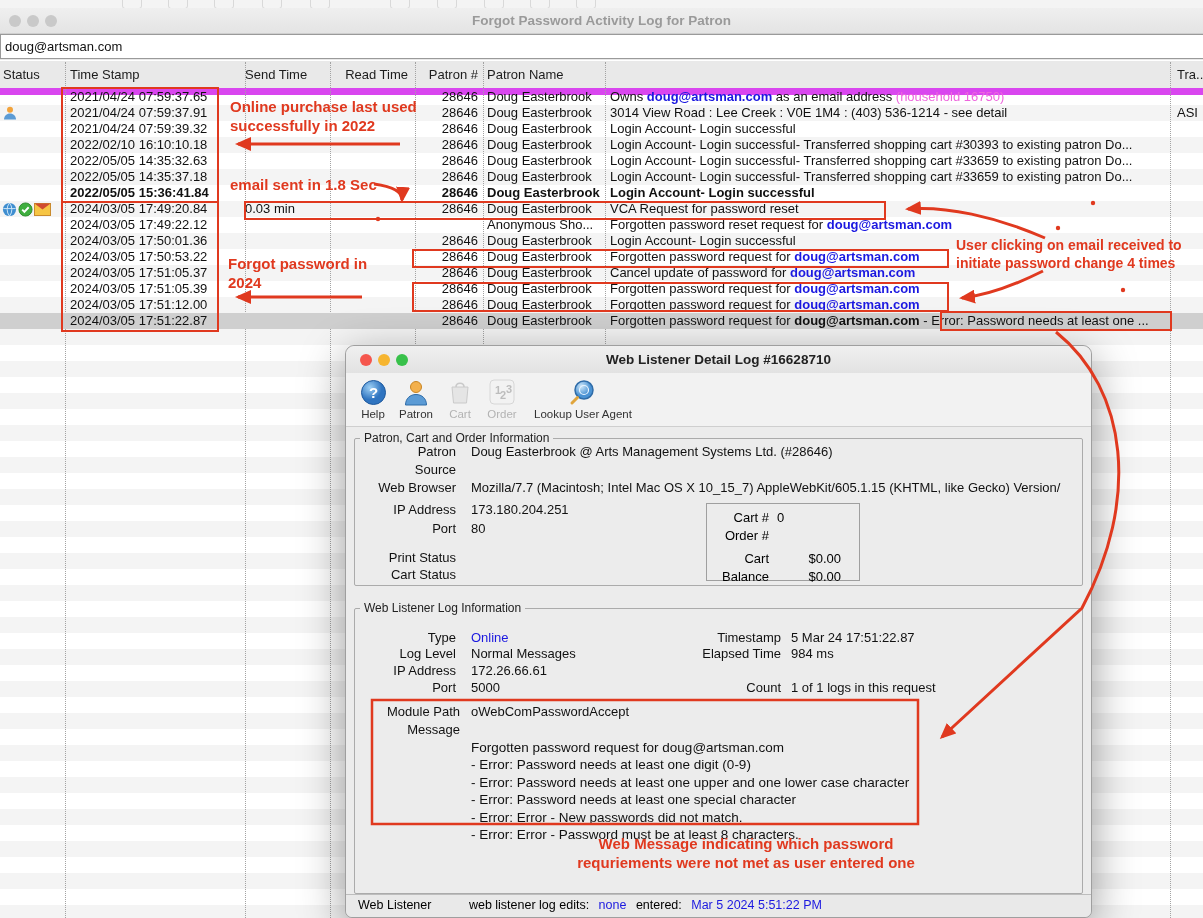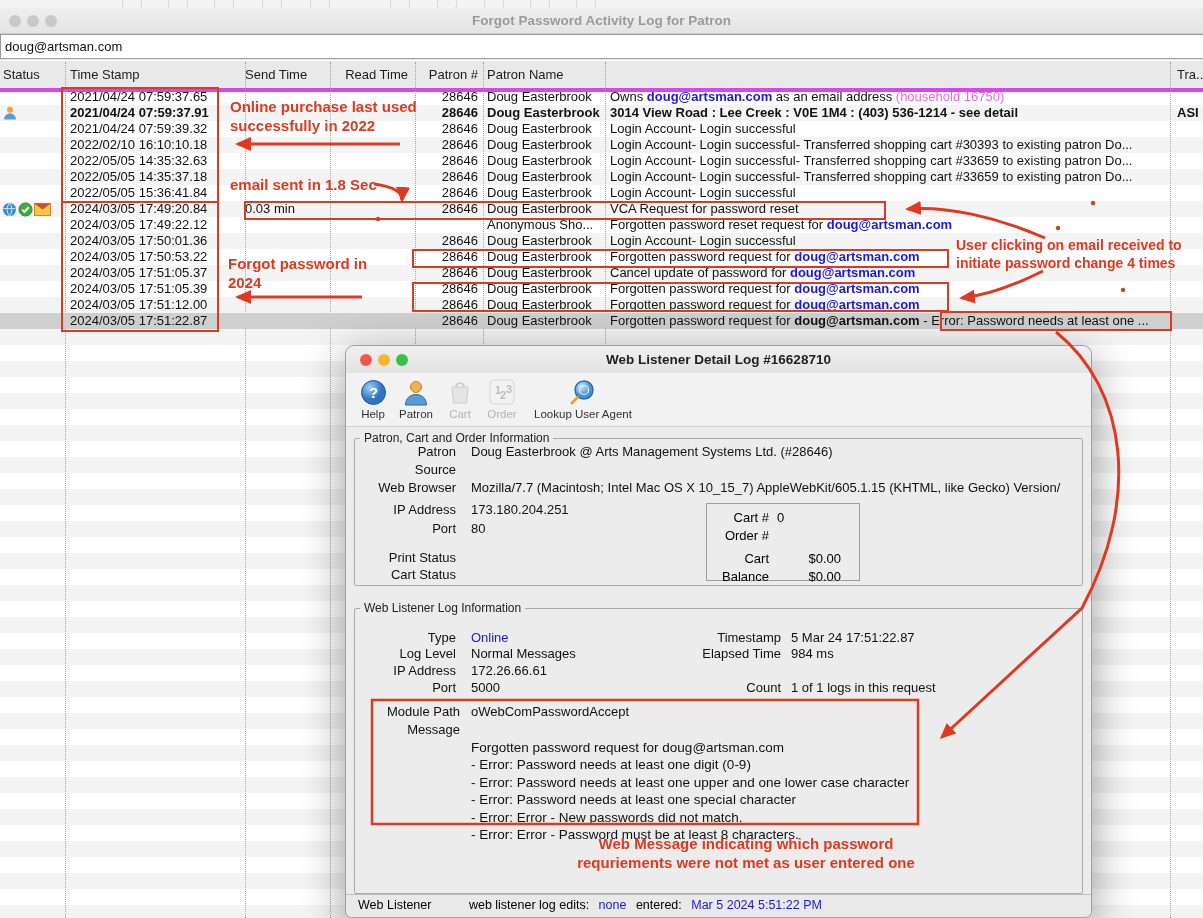--- a/index.html
+++ b/index.html
@@ -6,21 +6,21 @@
   .screen{position:relative;width:1203px;height:918px;background:#fff;overflow:hidden;margin:0 auto;}
   
   .ghost-strip{position:absolute;left:0;top:0;width:1203px;height:8px;background:#f4f4f4;z-index:3;}
   .ghost-strip .g{position:absolute;top:-6px;width:18px;height:13px;border:1.5px solid #b9b9b9;border-radius:3px;opacity:.45;}
   .titlebar{position:absolute;left:0;top:8px;width:1203px;height:25px;background:linear-gradient(#efefef,#e4e4e4);border-bottom:1px solid #cfcfcf;z-index:3;}
   .tl-dot{position:absolute;top:7px;width:12px;height:12px;border-radius:50%;background:#c9c9c9;}
   .win-title{position:absolute;left:0;right:0;top:5px;text-align:center;font-size:13.5px;font-weight:bold;color:#9a9a9a;}
   .searchwrap{position:absolute;left:0;top:34px;width:1203px;height:26px;background:#e8e8e8;z-index:3;}
   .searchwrap input{position:absolute;left:0;top:0;width:1201px;height:23px;border:1px solid #9a9a9a;font-family:"Liberation Sans",sans-serif;font-size:13px;padding:0 0 0 4px;background:#fff;color:#111;outline:none;}
   
-  .thead{position:absolute;left:0;top:61px;width:1203px;height:27px;background:#e9e9e9;border-bottom:4px solid #d946ef;z-index:2;}
+  .thead{position:absolute;left:0;top:61px;width:1203px;height:27px;background:#e9e9e9;border-bottom:7px solid #d946ef;z-index:2;}
   .thead span{position:absolute;top:6px;font-size:13px;color:#1c1c1c;white-space:nowrap;}
   .h-status{left:3px;width:58px}.h-time{left:70px;width:170px}
   .h-send{left:245px;width:78px;text-align:left}.h-read{left:332px;width:76px;text-align:right}
   .h-pno{left:413px;width:65px;text-align:right}.h-pname{left:487px;width:115px}
   .h-desc{left:610px;width:560px}.h-tra{left:1177px;width:26px}
   .tbody-bg{position:absolute;left:0;top:89px;width:1203px;bottom:0;background:repeating-linear-gradient(to bottom,#ffffff 0 16px,#f4f4f4 16px 32px);z-index:1;}
   .colsep{position:absolute;top:62px;bottom:0;width:0;border-left:1px dotted #a3a3a3;z-index:2;}
   .row{position:absolute;left:0;width:1203px;height:16px;line-height:16px;font-size:13px;color:#111;white-space:nowrap;z-index:2;}
   .row.sel{background:#cfcfcf;}
   .cell{position:absolute;top:0;height:16px;overflow:hidden;}
@@ -113,21 +113,21 @@
   <div class="colsep" style="left:605px"></div>
   <div class="colsep" style="left:1170px"></div>
 
   <div id="rows">
       <div class="row" style="top: 89px;">
         <div class="cell c-time">2021/04/24 07:59:37.65</div>
         <div class="cell c-pno">28646</div>
         <div class="cell c-pname">Doug Easterbrook</div>
         <div class="cell c-desc"><span>Owns </span><span class="seg-link">doug@artsman.com</span><span> as an email address </span><span class="seg-pink">(household 16750)</span></div>
       </div>
-      <div class="row" style="top: 105px; font-weight: bold;">
+      <div class="row" style="top: 105px;">
         <div class="cell c-icons">
           <svg width="16" height="16" viewBox="0 0 16 16">
             <circle cx="8" cy="4.8" r="3" fill="#f2a33c"></circle>
             <path d="M2 14.5c0-3.4 2.7-6 6-6s6 2.6 6 6z" fill="#5b9bd5"></path>
           </svg>
         </div>
         <div class="cell c-time">2021/04/24 07:59:37.91</div>
         <div class="cell c-pno">28646</div>
         <div class="cell c-pname">Doug Easterbrook</div>
         <div class="cell c-desc"><span>3014 View Road : Lee Creek : V0E 1M4 : (403) 536-1214 - see detail</span></div>
@@ -150,21 +150,21 @@
         <div class="cell c-pno">28646</div>
         <div class="cell c-pname">Doug Easterbrook</div>
         <div class="cell c-desc"><span>Login Account- Login successful- Transferred shopping cart #33659 to existing patron Do...</span></div>
       </div>
       <div class="row" style="top: 169px;">
         <div class="cell c-time">2022/05/05 14:35:37.18</div>
         <div class="cell c-pno">28646</div>
         <div class="cell c-pname">Doug Easterbrook</div>
         <div class="cell c-desc"><span>Login Account- Login successful- Transferred shopping cart #33659 to existing patron Do...</span></div>
       </div>
-      <div class="row" style="top: 185px;">
+      <div class="row" style="top: 185px; font-weight: bold;">
         <div class="cell c-time">2022/05/05 15:36:41.84</div>
         <div class="cell c-pno">28646</div>
         <div class="cell c-pname">Doug Easterbrook</div>
         <div class="cell c-desc"><span>Login Account- Login successful</span></div>
       </div>
       <div class="row" style="top: 201px; border-radius: 6px;">
         <div class="cell c-icons">
           <svg width="15" height="15" viewBox="0 0 16 16">
             <circle cx="8" cy="8" r="7" fill="#3f8ed0"></circle>
             <path d="M1.5 7h13M8 1a11 11 0 0 1 0 14M8 1a11 11 0 0 0 0 14" stroke="#cfe6f8" stroke-width="1" fill="none"></path>

